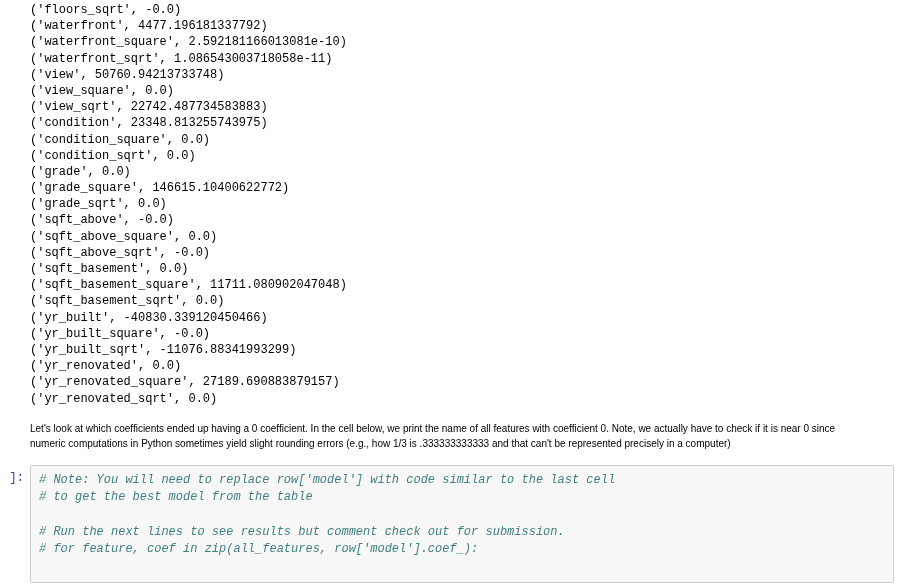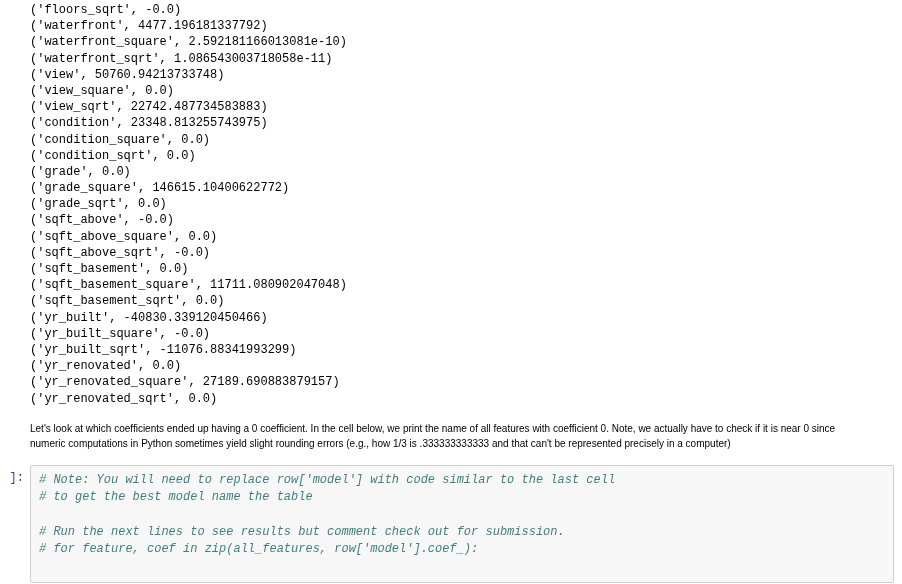--- a/index.html
+++ b/index.html
@@ -85,19 +85,19 @@
 <span>('yr_renovated_square', 27189.690883879157)</span>
 <span>('yr_renovated_sqrt', 0.0)</span></div>
 
 <div class="markdown-cell">
   <span>Let's look at which coefficients ended up having a 0 coefficient. In the cell below, we print the name of all features with coefficient 0. Note, we actually have to check if it is near 0 since numeric computations in Python sometimes yield slight rounding errors (e.g., how 1/3 is .333333333333 and that can't be represented precisely in a computer)</span>
 </div>
 
 <div class="code-cell-wrapper">
   <div class="prompt"><span>]:</span></div>
   <div class="code-input"><span class="cm-comment"># Note: You will need to replace row['model'] with code similar to the last cell</span>
-<span class="cm-comment"># to get the best model name the table</span>
+<span class="cm-comment"># to get the best model from the table</span>
 <span></span>
 <span class="cm-comment"># Run the next lines to see results but comment check out for submission.</span>
 <span class="cm-comment"># for feature, coef in zip(all_features, row['model'].coef_):</span>
 
 </div>
 </div>
 
 </body></html>

